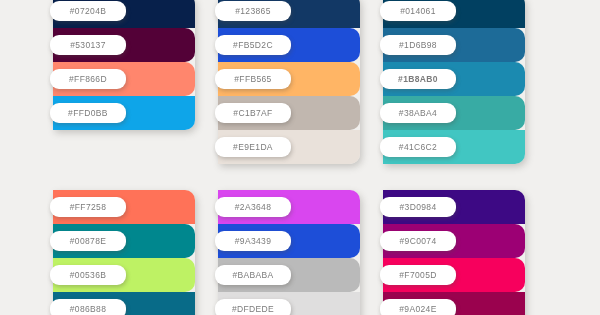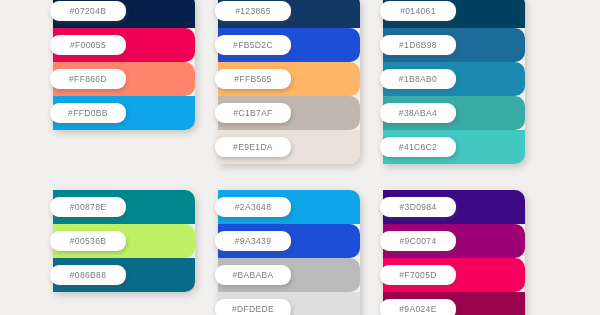--- a/index.html
+++ b/index.html
@@ -70,22 +70,22 @@
   }
 </style>
 </head>
 <body style="background: rgb(241, 240, 238);">
 
 <div id="palette-grid">
     <div class="palette-card col-0 row-0">
       <div class="swatch" style="background: rgb(7, 32, 75);">
         <div class="chip">#07204B</div>
       </div>
-      <div class="swatch" style="background: rgb(240, 0, 85);">
-        <div class="chip">#F00055</div>
+      <div class="swatch" style="background: rgb(83, 1, 55);">
+        <div class="chip">#530137</div>
       </div>
       <div class="swatch" style="background: rgb(255, 134, 109);">
         <div class="chip">#FF866D</div>
       </div>
       <div class="swatch" style="background: #0ea5e9;">
         <div class="chip">#FFD0BB</div>
       </div>
     </div>
     <div class="palette-card col-1 row-0">
       <div class="swatch" style="background: rgb(18, 56, 101);">
@@ -104,43 +104,46 @@
         <div class="chip">#E9E1DA</div>
       </div>
     </div>
     <div class="palette-card col-2 row-0">
       <div class="swatch" style="background: rgb(1, 64, 97);">
         <div class="chip">#014061</div>
       </div>
       <div class="swatch" style="background: rgb(29, 107, 152);">
         <div class="chip">#1D6B98</div>
       </div>
-      <div class="swatch" style="background: rgb(27, 138, 176);">
+      <div class="swatch" style="background: rgb(27, 138, 176); font-weight: bold;">
         <div class="chip">#1B8AB0</div>
       </div>
       <div class="swatch" style="background: rgb(56, 171, 164);">
         <div class="chip">#38ABA4</div>
       </div>
       <div class="swatch" style="background: rgb(65, 198, 194);">
         <div class="chip">#41C6C2</div>
       </div>
     </div>
     <div class="palette-card col-0 row-1">
+      <div class="swatch" style="background: rgb(255, 114, 88);">
+        <div class="chip">#FF7258</div>
+      </div>
       <div class="swatch" style="background: rgb(0, 135, 142);">
         <div class="chip">#00878E</div>
       </div>
       <div class="swatch" style="background: #bef264;">
         <div class="chip">#00536B</div>
       </div>
       <div class="swatch" style="background: rgb(8, 107, 136);">
         <div class="chip">#086B88</div>
       </div>
     </div>
     <div class="palette-card col-1 row-1">
-      <div class="swatch" style="background: #0ea5e9;">
+      <div class="swatch" style="background: #d946ef;">
         <div class="chip">#2A3648</div>
       </div>
       <div class="swatch" style="background: #1d4ed8;">
         <div class="chip">#9A3439</div>
       </div>
       <div class="swatch" style="background: rgb(186, 186, 186); text-decoration: underline;">
         <div class="chip">#BABABA</div>
       </div>
       <div class="swatch" style="background: rgb(223, 222, 222);">
         <div class="chip">#DFDEDE</div>

